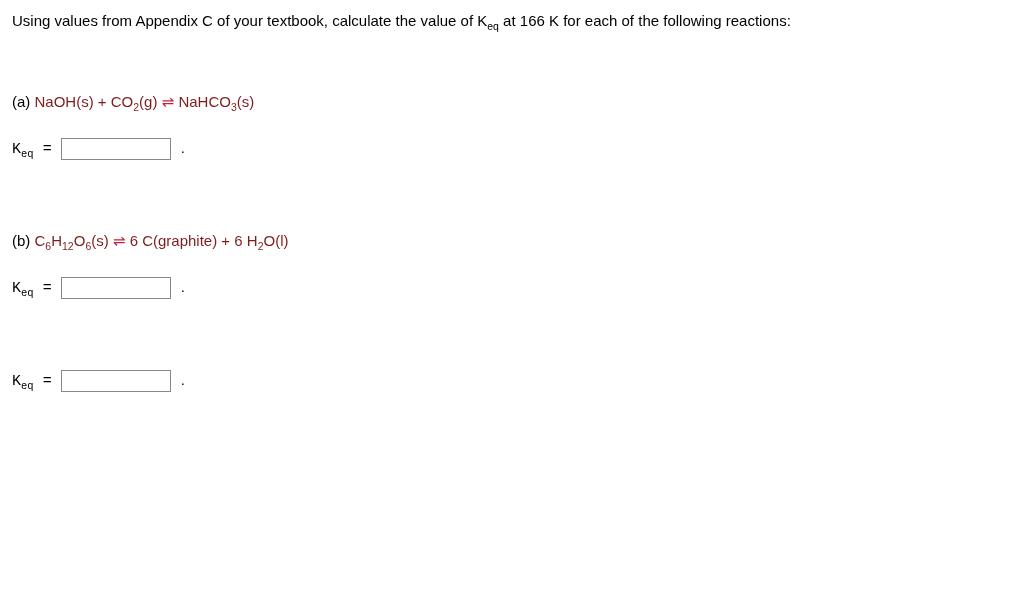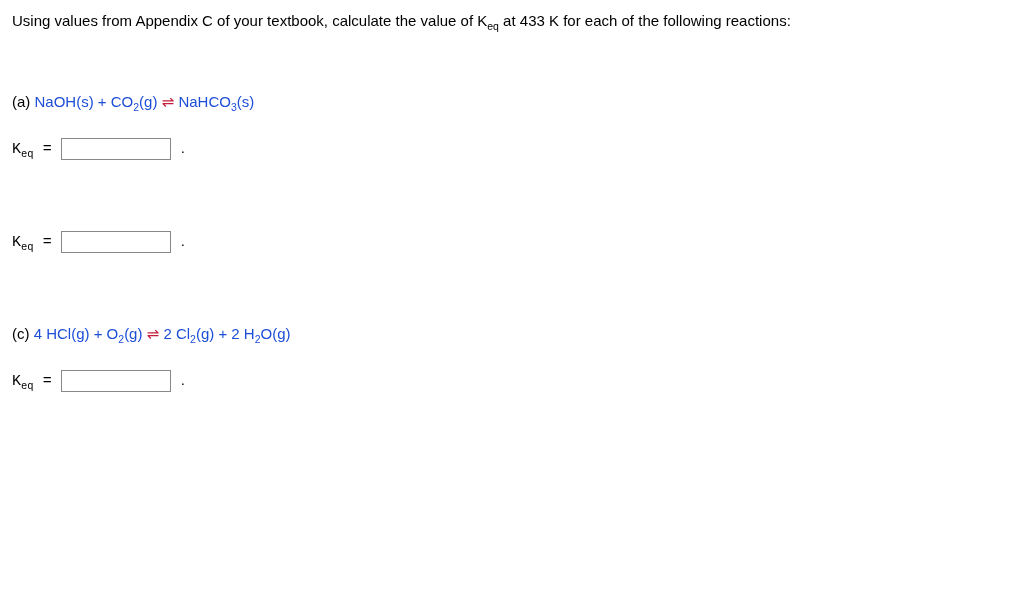--- a/index.html
+++ b/index.html
@@ -17,21 +17,21 @@
     .block {
       margin-bottom: 70px;
     }
     .equation {
       margin-bottom: 25px;
     }
     .label {
       color: #000;
     }
     .formula {
-      color: #1d4ed8;
+      color: #7f1d1d;
     }
     .arrows {
       color: #c41e3a;
       font-family: Arial, sans-serif;
       position: relative;
     }
     sub {
       font-size: 0.7em;
       vertical-align: sub;
       line-height: 0;
@@ -50,48 +50,48 @@
     }
     .dot {
       margin-left: 6px;
       color: #000;
     }
   </style>
 </head>
 <body>
 
 <div class="intro">
-  <span>Using values from Appendix C of your textbook, calculate the value of K</span><sub>eq</sub><span> at 433 K for each of the following reactions:</span>
+  <span>Using values from Appendix C of your textbook, calculate the value of K</span><sub>eq</sub><span> at 166 K for each of the following reactions:</span>
 </div>
 
 <div class="block">
   <div class="equation">
     <span class="label">(a) </span><span class="formula">NaOH(s) + CO<sub>2</sub>(g)</span>
     <span class="formula arrows">⇌</span>
     <span class="formula">NaHCO<sub>3</sub>(s)</span>
   </div>
   <div>
     <span class="keq">K<sub>eq</sub> = </span>
     <input type="text" style="">
     <span class="dot">.</span>
   </div>
 </div>
 
 <div class="block">
+  <div class="equation">
+    <span class="label">(b) </span><span class="formula">C<sub>6</sub>H<sub>12</sub>O<sub>6</sub>(s)</span>
+    <span class="formula arrows">⇌</span>
+    <span class="formula">6 C(graphite) + 6 H<sub>2</sub>O(l)</span>
+  </div>
   <div>
     <span class="keq">K<sub>eq</sub> = </span>
     <input type="text" style="">
     <span class="dot">.</span>
   </div>
 </div>
 
 <div class="block">
-  <div class="equation">
-    <span class="label">(c) </span><span class="formula">4 HCl(g) + O<sub>2</sub>(g)</span>
-    <span class="formula arrows">⇌</span>
-    <span class="formula">2 Cl<sub>2</sub>(g) + 2 H<sub>2</sub>O(g)</span>
-  </div>
   <div>
     <span class="keq">K<sub>eq</sub> = </span>
     <input type="text" style="">
     <span class="dot">.</span>
   </div>
 </div>
 
 </body></html>

